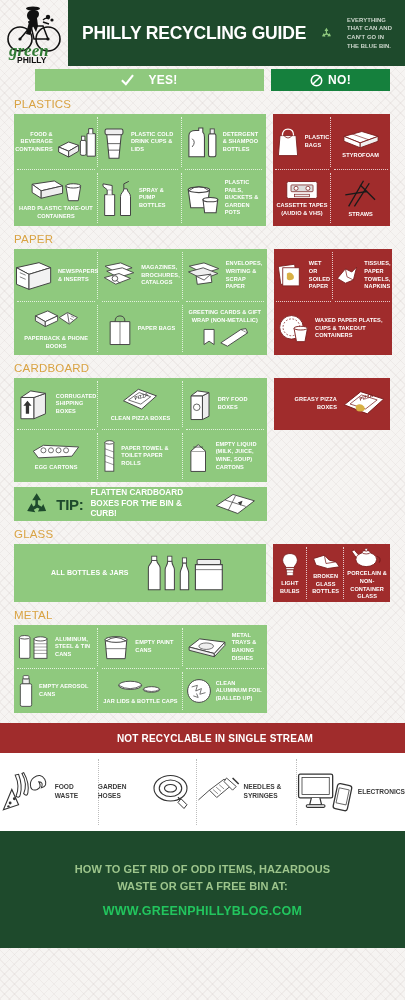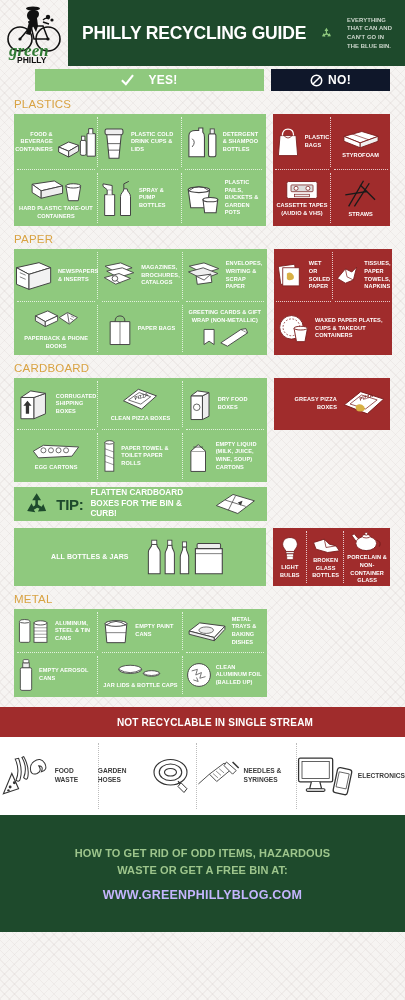--- a/index.html
+++ b/index.html
@@ -79,21 +79,21 @@
     flex: 1;
     background: #8fc97e;
     display: flex;
     align-items: center;
     justify-content: center;
     gap: 14px;
   }
   .bar-no {
     width: 119px;
     flex: 0 0 119px;
-    background: #0f172a;
+    background: #15803d;
     display: flex;
     align-items: center;
     justify-content: center;
     gap: 5px;
   }
   .bar-label {
     color: #fff;
     font-size: 12px;
     font-weight: bold;
     letter-spacing: .3px;
@@ -238,21 +238,21 @@
   }
   .footer-text {
     color: #9dc58c;
     font-size: 11px;
     font-weight: bold;
     line-height: 1.5;
     text-align: center;
     letter-spacing: .1px;
   }
   .footer-url {
-    color: #c4b5fd;
+    color: #22c55e;
     font-size: 12.5px;
     font-weight: bold;
     letter-spacing: .2px;
   }
 </style>
 </head>
 <body>
 
 <div class="texture"></div>
 
@@ -619,20 +619,21 @@
             <path d="M11 19 L25 8 L44 14 L30 25 Z" fill="none" stroke="#7a1d1d" stroke-width="0.9"></path>
             <text x="23" y="15" font-family="Liberation Sans, sans-serif" font-size="6" font-weight="bold" fill="#7a1d1d" transform="rotate(-16 23 15)">PIZZA</text>
             <path d="M18 21 q6 -4 10 1 q3 5 -3 6 q-8 1 -7 -7 Z" fill="#d8b045"></path>
           </svg>
         </div>
       </div>
     </div>
   </div>
 
   <div class="section">
+    <div class="sec-title">GLASS</div>
     <div class="sec-body">
       <div class="panel-green" style="width:253px;height:58px;">
         <div class="cell" style="width:100%;height:100%;gap:16px;">
           <span class="lbl" style="font-size:7px;">ALL BOTTLES &amp; JARS</span>
           <svg class="ico" width="84" height="44" viewBox="0 0 100 52">
             <path d="M4 20 C4 16 8 15 8 11 L14 11 C14 15 18 16 18 20 L18 46 L4 46 Z" fill="#fff" stroke="#444" stroke-width="1.2"></path>
             <rect x="8" y="6" width="6" height="5" fill="#fff" stroke="#444" stroke-width="1"></rect>
             <path d="M24 22 C24 18 27 17 27 12 L32 12 C32 17 35 18 35 22 L35 46 L24 46 Z" fill="#fff" stroke="#444" stroke-width="1.2"></path>
             <rect x="27" y="6" width="5" height="6" fill="#fff" stroke="#444" stroke-width="1"></rect>
             <path d="M42 26 C42 21 45 20 45 14 L49 14 C49 20 52 21 52 26 L52 46 L42 46 Z" fill="#fff" stroke="#444" stroke-width="1.2"></path>

